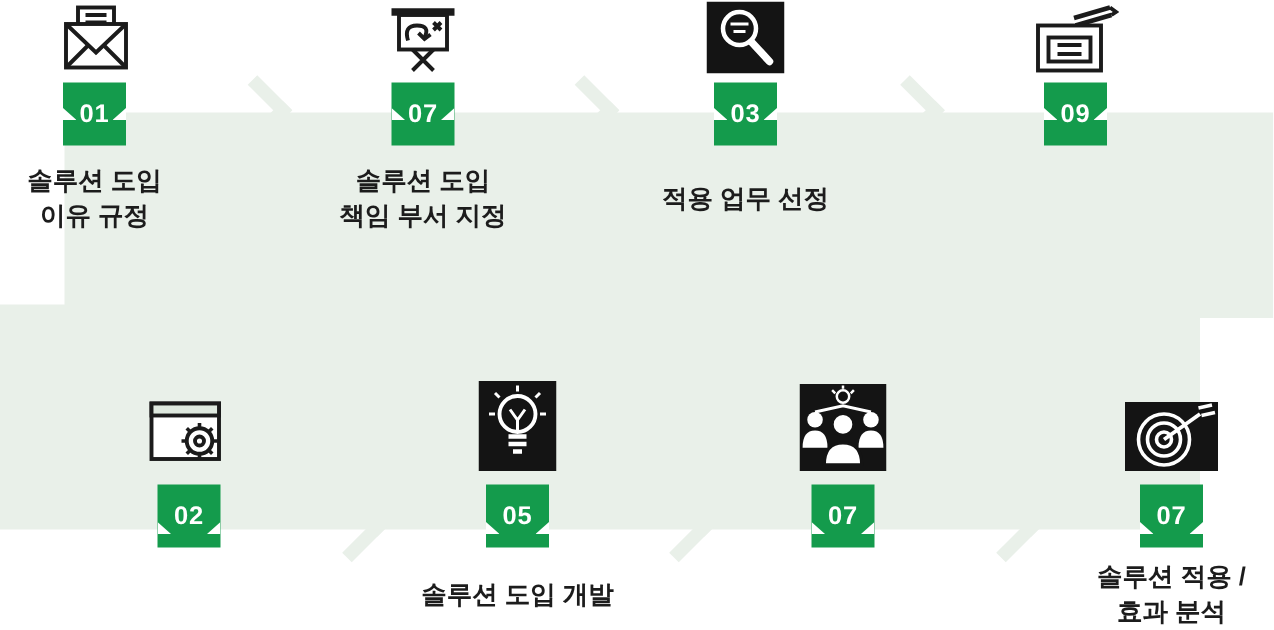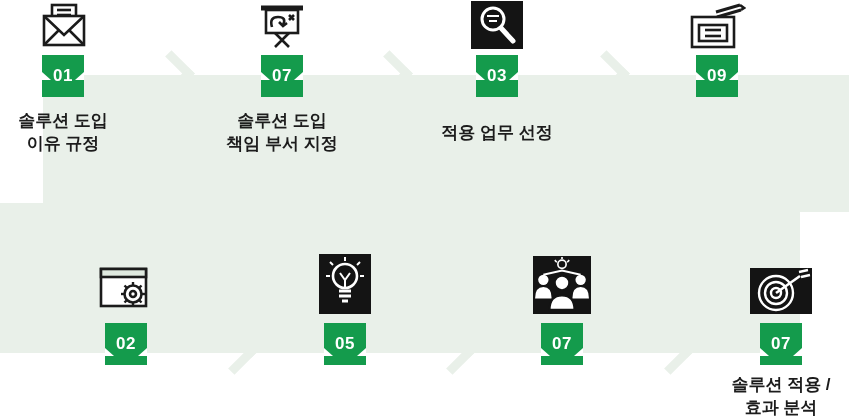--- a/index.html
+++ b/index.html
@@ -168,20 +168,21 @@
           <line x1="7" y1="22" x2="11" y2="22"></line>
             <line x1="45" y1="22" x2="41" y2="22"></line>
         </g>
       </svg>
     </div>
     <div class="badge">
       <span>05</span>
       <span class="notch notch-l"></span>
       <span class="notch notch-r"></span>
     </div>
+    <div class="label">솔루션 도입 개발</div>
   </div>
 
   <div class="step row-bottom" style="left:462px;">
     <div class="icon-wrap">
       <svg width="58" height="58" viewBox="0 0 56 56">
         <rect width="56" height="56" fill="#141414"></rect>
         <circle cx="28" cy="8" r="4" stroke="#fff" stroke-width="1.6" fill="none"></circle>
         <g stroke="#fff" stroke-width="1.6">
           <line x1="28" y1="1" x2="28" y2="3"></line>
             <line x1="21" y1="4" x2="23" y2="6"></line>

